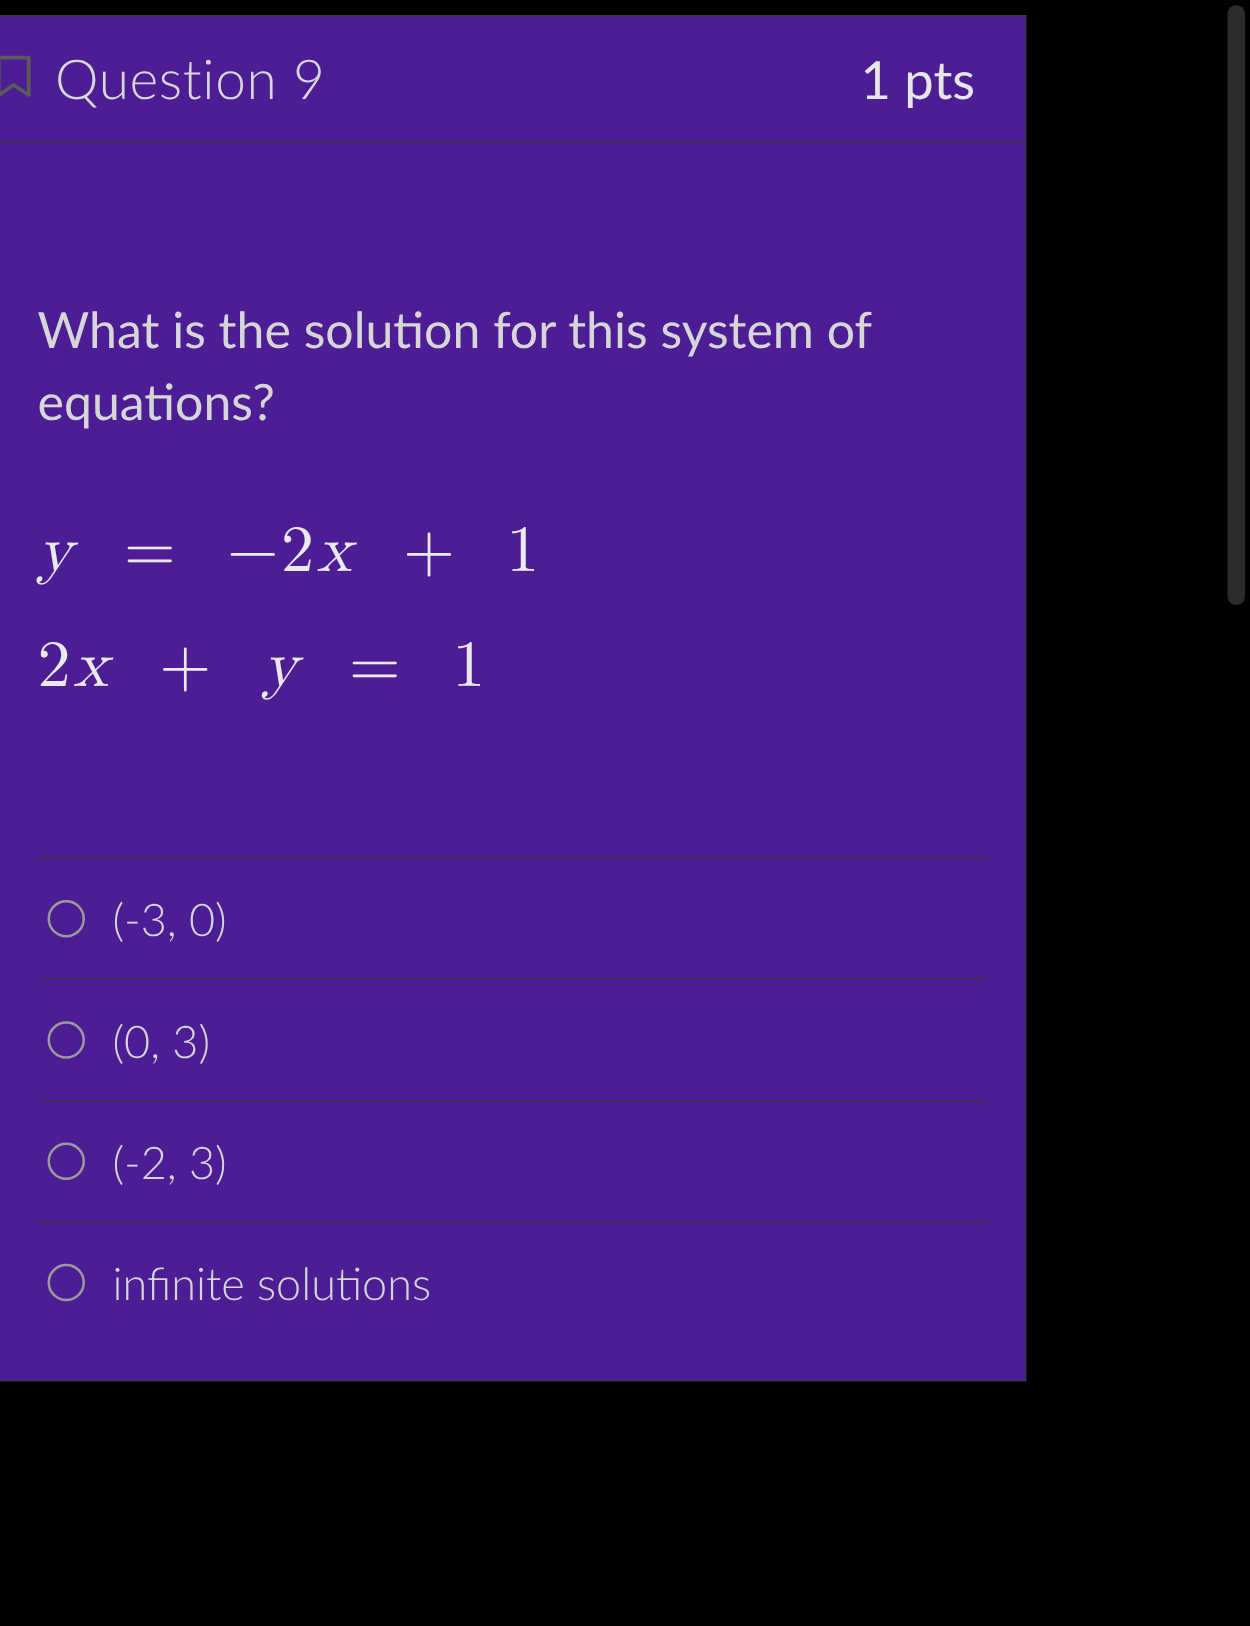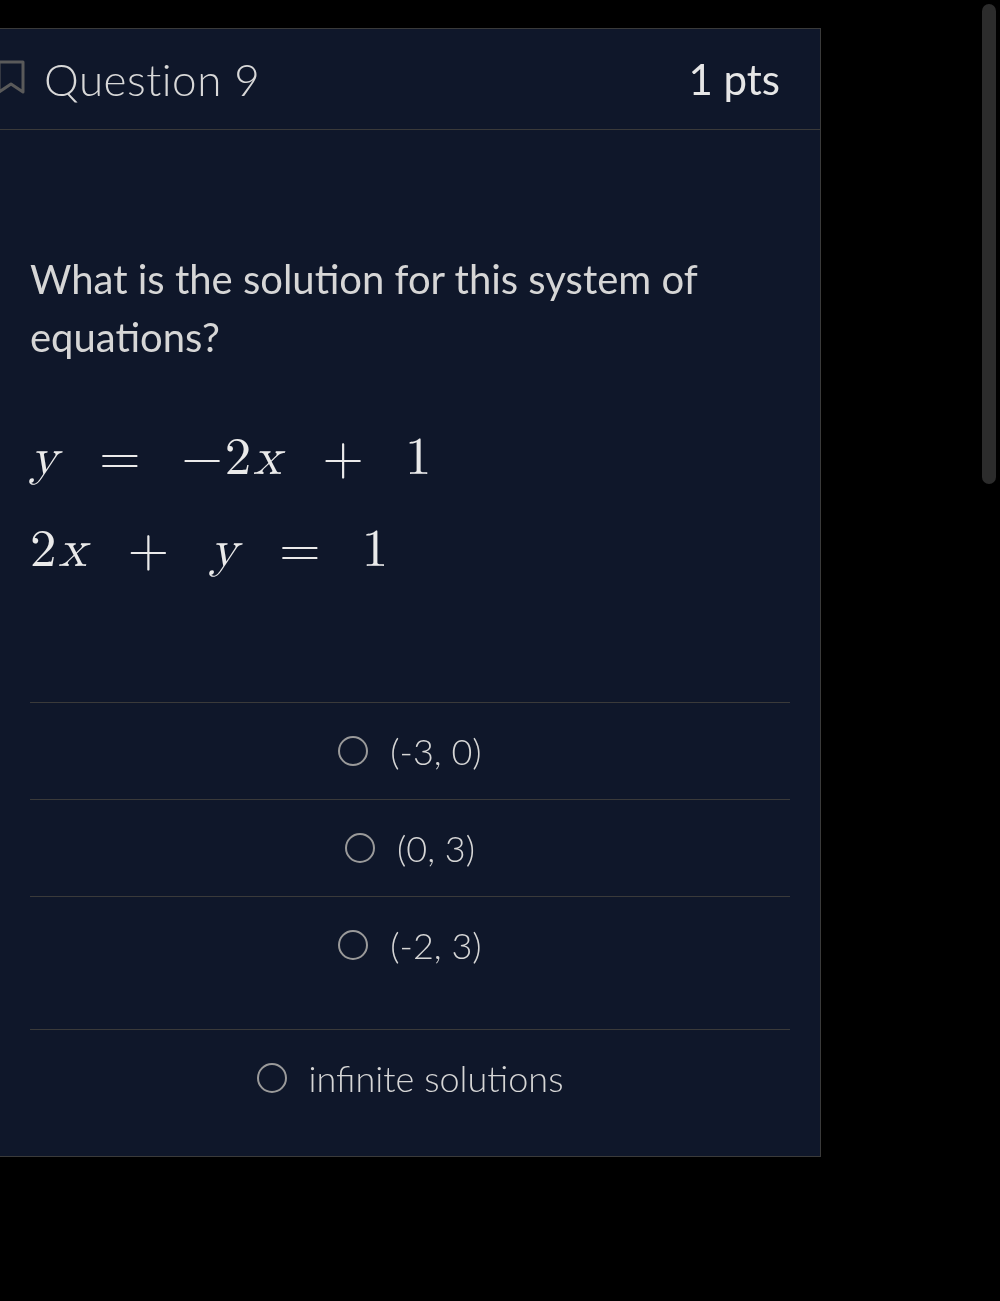--- a/index.html
+++ b/index.html
@@ -1,24 +1,24 @@
 <!DOCTYPE html>
 <html><head>
 <meta charset="utf-8">
 <style>
   * { box-sizing: border-box; margin: 0; padding: 0; }
   html, body { background: #000; width: 1000px; height: 1301px; font-family: "Lato", "Helvetica Neue", Arial, sans-serif; color: #d6d6d6; }
   .card {
     position: absolute;
-    top: 28px;
+    top: 12px;
     left: 0;
     width: 821px;
     border: 1px solid #3a3a3a;
     border-left: none;
-    background: #0f172a;
+    background: #4c1d95;
   }
   .card-header {
     display: flex;
     align-items: center;
     justify-content: space-between;
     padding: 24px 40px 24px 0;
     border-bottom: 1px solid #3a3a3a;
   }
   .header-left { display: flex; align-items: center; gap: 18px; }
   .flag-icon {
@@ -41,21 +41,20 @@
     letter-spacing: 2px;
   }
   .math .n { font-style: normal; }
   .options { margin-top: 120px; }
   .opt-row {
     display: flex;
     align-items: center;
     gap: 22px;
     border-top: 1px solid #3a3a3a;
     padding: 26px 8px;
-    justify-content: center;
   }
   .radio {
     width: 30px; height: 30px; flex: 0 0 30px;
     border: 2px solid #9a9a9a;
     border-radius: 50%;
     background: transparent;
     cursor: pointer;
   }
   .opt-label { font-size: 36px; font-weight: 300; color: #d6d6d6; }
   .scrollbar {
@@ -98,21 +97,21 @@
         <span class="opt-label">(-3, 0)</span>
       </div>
       <div class="opt-row">
         <span class="radio"></span>
         <span class="opt-label">(0, 3)</span>
       </div>
       <div class="opt-row">
         <span class="radio"></span>
         <span class="opt-label">(-2, 3)</span>
       </div>
-      <div class="opt-row" style="border-bottom:none;margin-top:36px;">
+      <div class="opt-row" style="border-bottom:none;">
         <span class="radio"></span>
         <span class="opt-label">infinite solutions</span>
       </div>
     </div>
   </div>
 </div>
 
 <div class="scrollbar"></div>
 
 </body></html>

